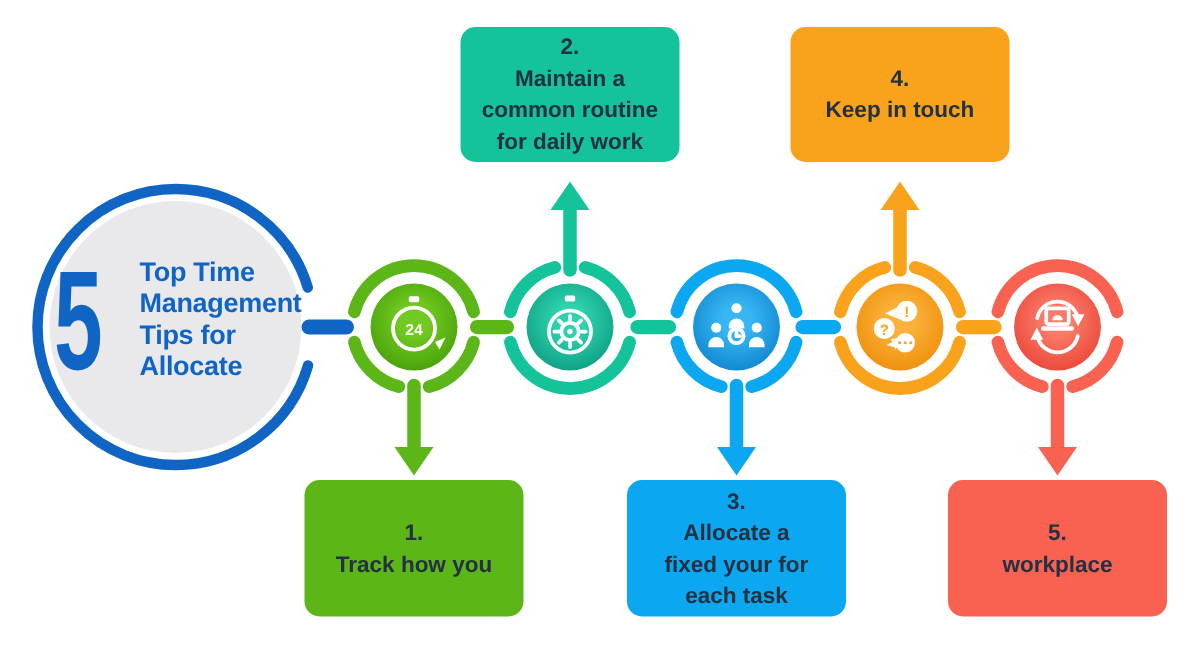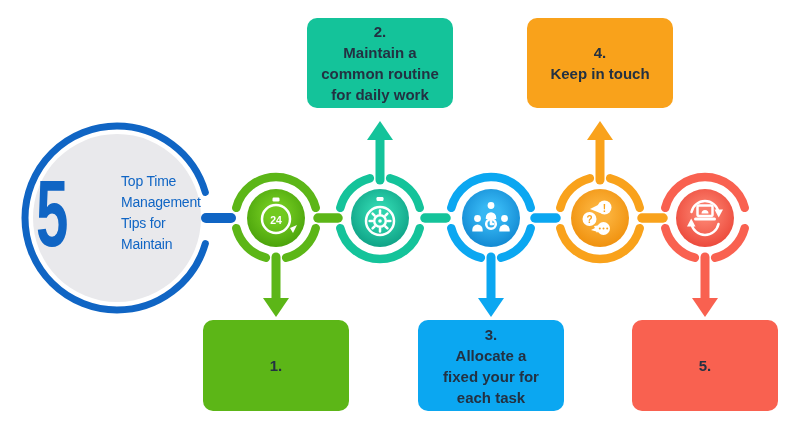--- a/index.html
+++ b/index.html
@@ -32,21 +32,21 @@
   #g2 .st1{stop-color:var(--step2-light);} #g2 .st2{stop-color:var(--step2-dark);}
   #g3 .st1{stop-color:var(--step3-light);} #g3 .st2{stop-color:var(--step3-dark);}
   #g4 .st1{stop-color:var(--step4-light);} #g4 .st2{stop-color:var(--step4-dark);}
   .graydisc{fill:var(--circle-gray);}
 
   
   .bignum{position:absolute;left:36px;top:178px;color:var(--title-blue);
           font-size:94px;font-weight:bold;line-height:72px;
           transform:scaleX(.62);transform-origin:left top;}
   .titlelines{position:absolute;left:93px;top:171px;width:112px;color:var(--title-blue);
-              font-size:14px;font-weight:normal;line-height:21px;letter-spacing:-.2px;margin-left:28px;}
+              font-size:18px;font-weight:bold;line-height:21px;letter-spacing:-.2px;}
   .box{position:absolute;width:146px;border-radius:10px;display:flex;flex-direction:column;
        justify-content:center;align-items:center;text-align:center;
        color:var(--text-dark);font-size:15px;font-weight:bold;line-height:21px;}
   .box.top{top:18px;height:90px;}
   .box.bottom{top:320px;height:91px;}
   .box.s0{left:203px;background:var(--step0);}
   .box.s1{left:307px;background:var(--step1);}
   .box.s2{left:418px;background:var(--step2);}
   .box.s3{left:527px;background:var(--step3);}
   .box.s4{left:632px;background:var(--step4);}
@@ -179,39 +179,41 @@
         <rect class="gfill" x="694" y="217.5" width="22" height="3" rx="1.5"></rect>
       </g>
     </g>
   </svg>
 
   <div class="bignum">5</div>
   <div class="titlelines">
     <div>Top Time</div>
     <div>Management</div>
     <div>Tips for</div>
-    <div>Maintain</div>
+    <div>Allocate</div>
   </div>
 
   <div class="box bottom s0">
     <div>1.</div>
+    <div>Track how you</div>
   </div>
   <div class="box top s1">
     <div>2.</div>
     <div>Maintain a</div>
     <div>common routine</div>
     <div>for daily work</div>
   </div>
   <div class="box bottom s2">
     <div>3.</div>
     <div>Allocate a</div>
     <div>fixed your for</div>
     <div>each task</div>
   </div>
   <div class="box top s3">
     <div>4.</div>
     <div>Keep in touch</div>
   </div>
   <div class="box bottom s4">
     <div>5.</div>
+    <div>workplace</div>
   </div>
 
 </div>
 
 </body></html>

